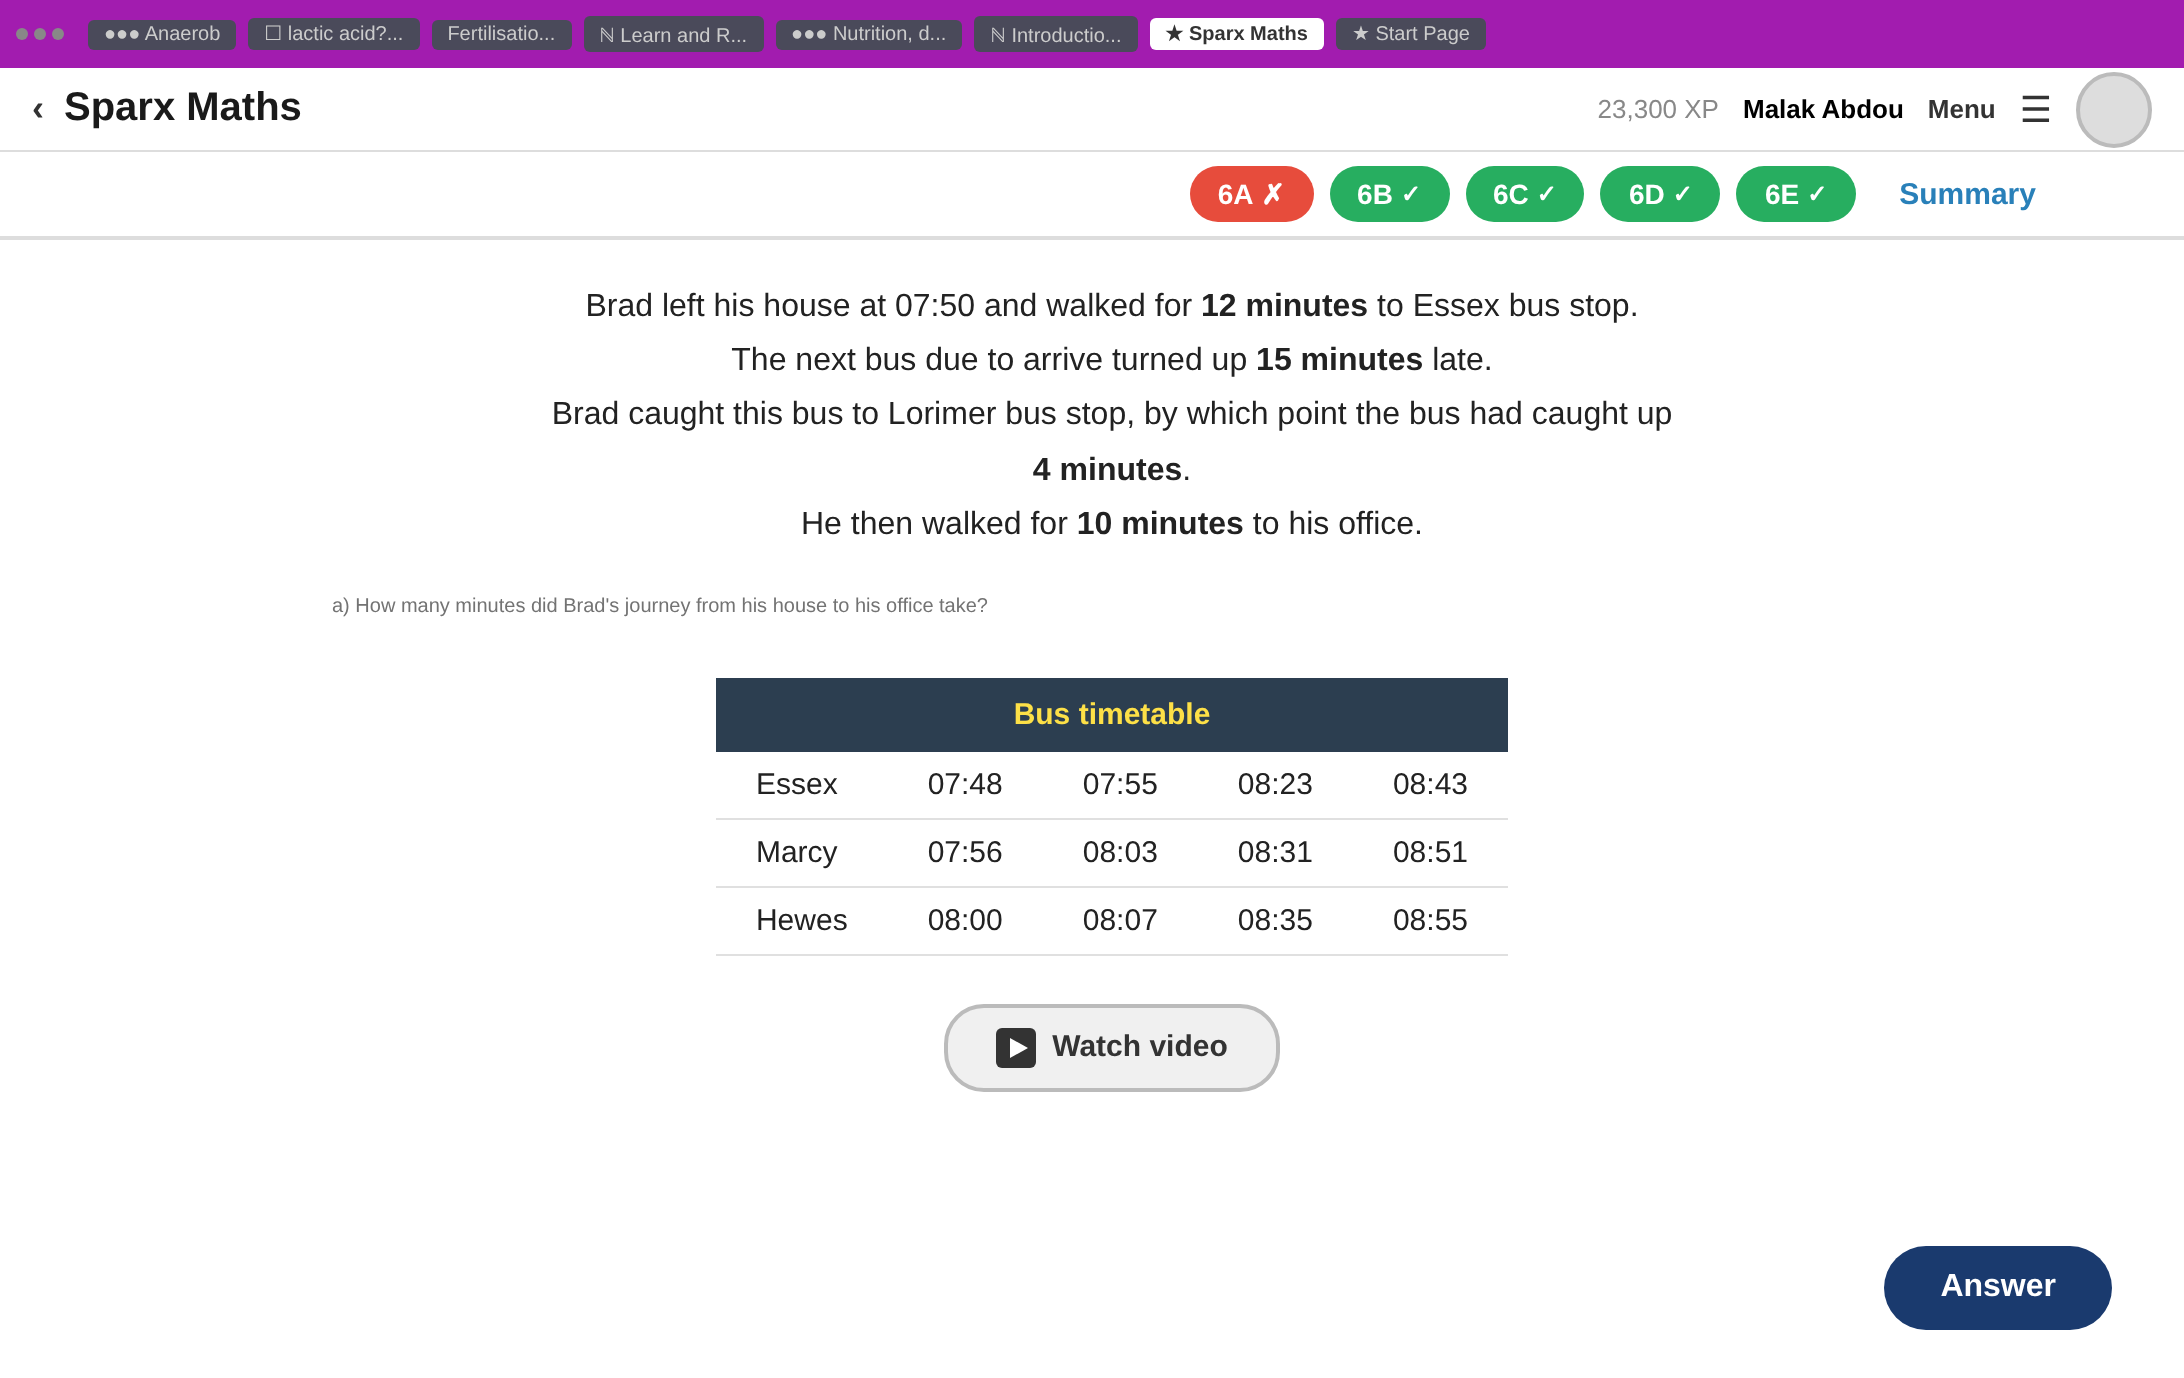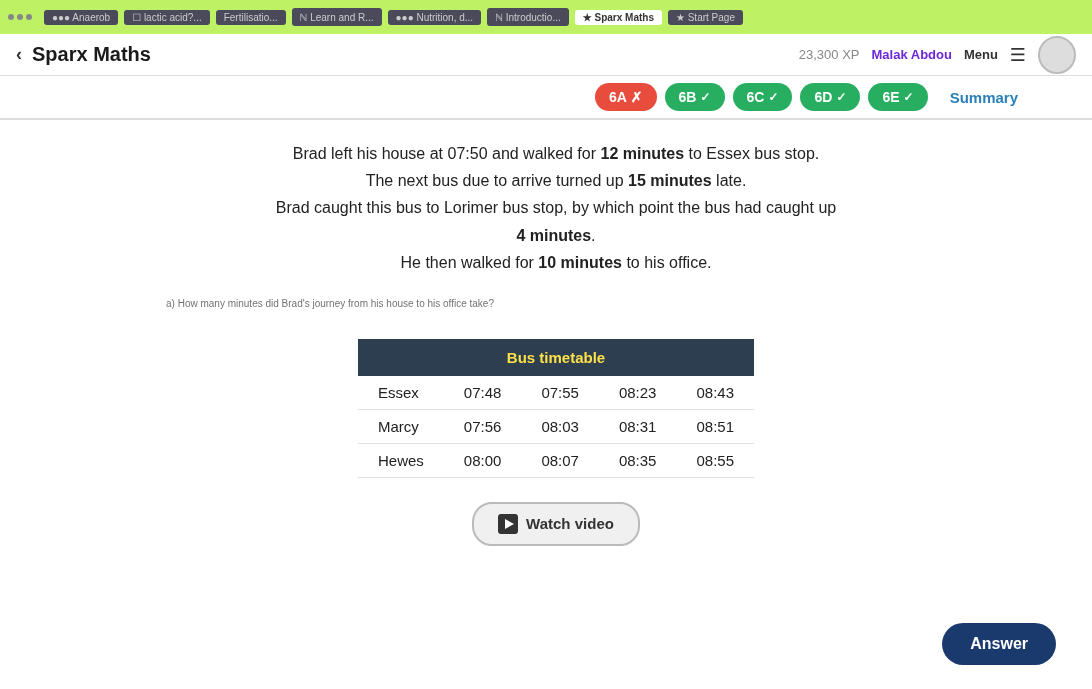--- a/index.html
+++ b/index.html
@@ -14,21 +14,21 @@
       overflow: hidden;
     }
     .browser-chrome {
       width: 1092px;
       height: 689px;
       background: #2d2d3a;
       display: flex;
       flex-direction: column;
     }
     .tab-bar {
-      background: #bef264;
+      background: #a21caf;
       height: 28px;
       display: flex;
       align-items: center;
       padding: 17px 8px;
       gap: 6px;
       font-size: 11px;
       color: #ccc;
     }
     .tab-bar-dots {
       display: flex; gap: 3px; margin-right: 6px;
@@ -85,21 +85,21 @@
       gap: 12px;
       font-size: 13px;
       color: #333;
     }
     .xp-badge {
       color: #888;
       font-size: 13px;
     }
     .user-name {
       font-weight: bold;
-      color: #6d28d9;
+      color: #000000;
     }
     .menu-btn {
       font-weight: bold;
       color: #333;
       cursor: pointer;
     }
     .hamburger { font-size: 18px; cursor: pointer; }
     .nav-tabs {
       background: #fff;
       height: 44px;

